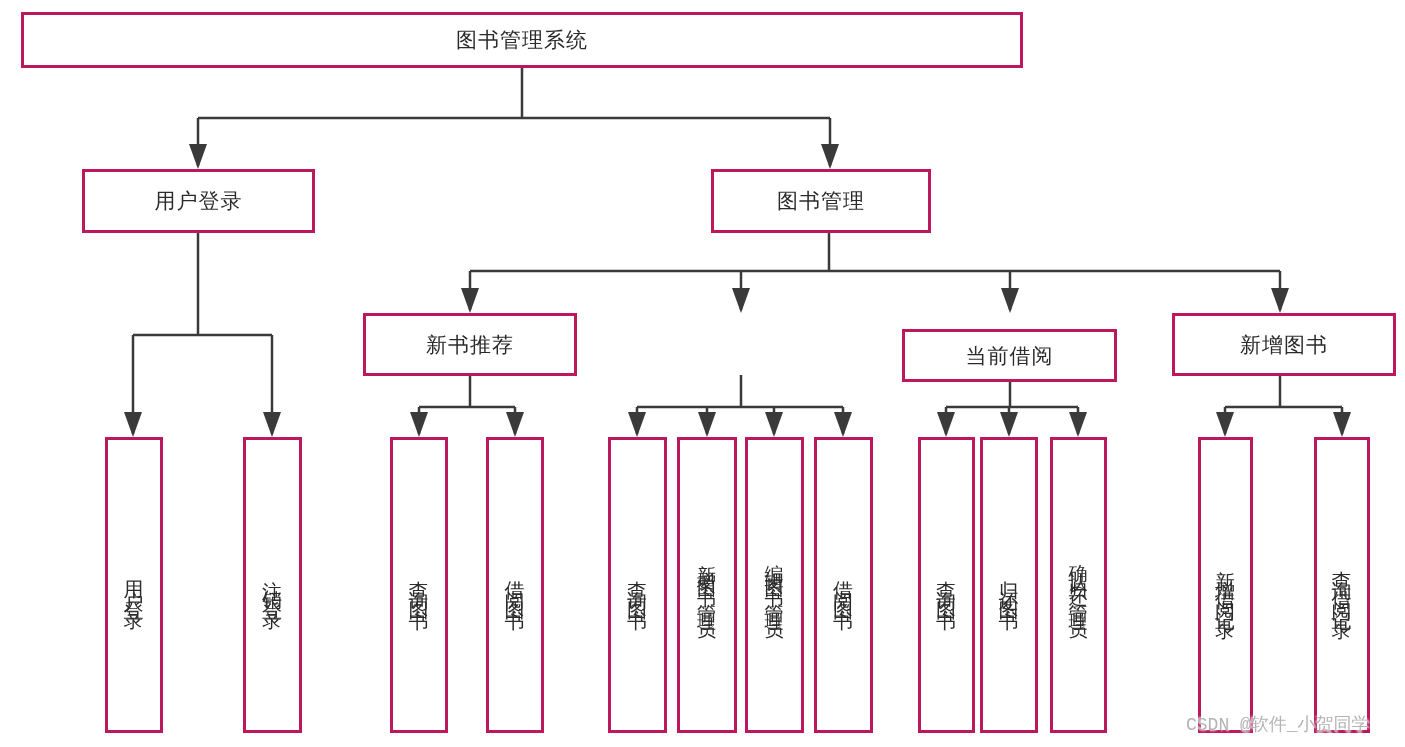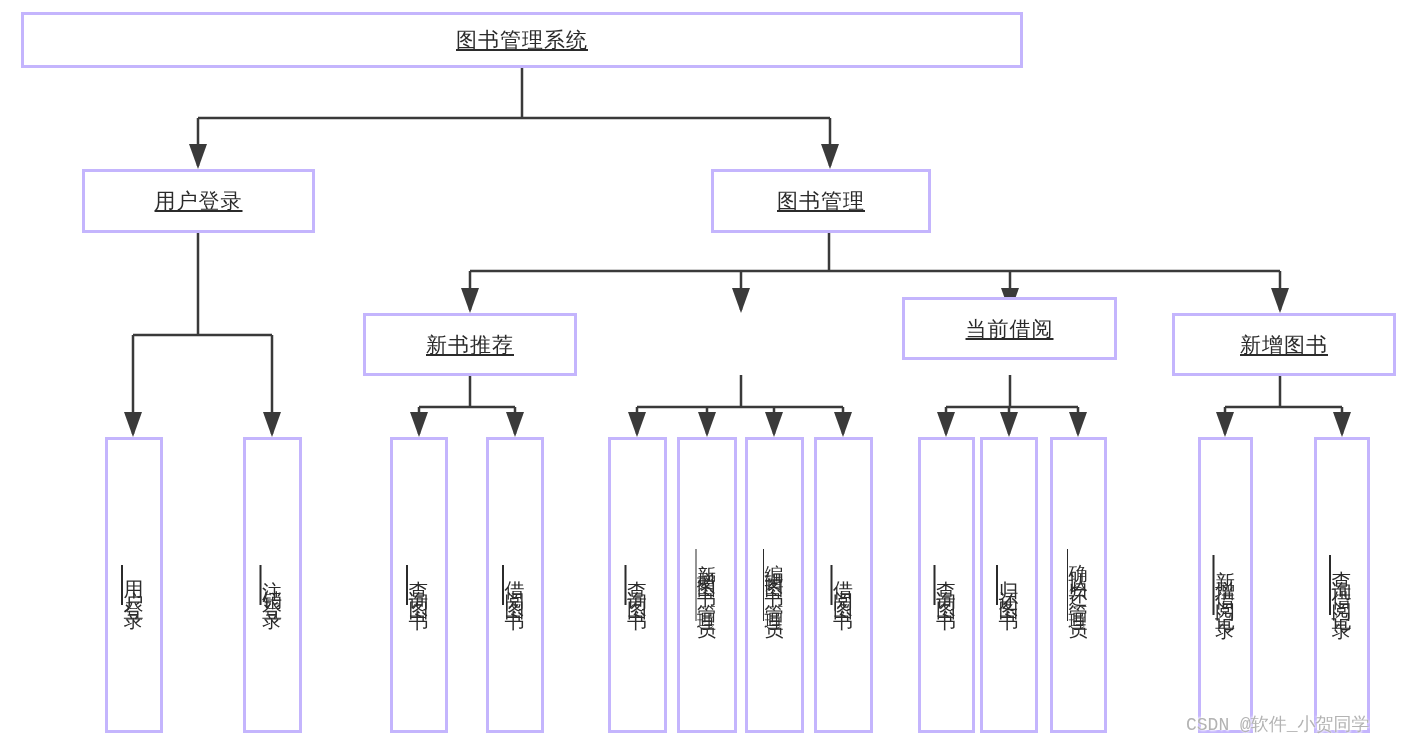--- a/index.html
+++ b/index.html
@@ -14,27 +14,26 @@
   .connectors {
     position: absolute;
     left: 0; top: 0;
     width: 1405px; height: 747px;
     z-index: 1;
   }
   .node {
     position: absolute;
     box-sizing: border-box;
     background: #ffffff;
-    border: 3px solid #c4b5fd;
+    border: 3px solid #be185d;
     color: #2b2b2b;
     display: flex;
     align-items: center;
     justify-content: center;
     z-index: 2;
-    text-decoration: underline;
   }
   .hbox {
     font-size: 21px;
     letter-spacing: 1px;
     white-space: nowrap;
   }
   .vbox {
     writing-mode: vertical-rl;
     text-orientation: mixed;
     font-size: 20px;
@@ -91,21 +90,21 @@
       <polygon points="1333,412 1351,412 1342,437"></polygon>
     </g>
   </svg>
 
   <div class="node hbox" style="left:21px;top:12px;width:1002px;height:56px">图书管理系统</div>
 
   <div class="node hbox" style="left:82px;top:169px;width:233px;height:64px">用户登录</div>
   <div class="node hbox" style="left:711px;top:169px;width:220px;height:64px">图书管理</div>
 
   <div class="node hbox" style="left:363px;top:313px;width:214px;height:63px">新书推荐</div>
-  <div class="node hbox" style="left:902px;top:297px;width:215px;height:63px">当前借阅</div>
+  <div class="node hbox" style="left:902px;top:329px;width:215px;height:53px">当前借阅</div>
   <div class="node hbox" style="left:1172px;top:313px;width:224px;height:63px">新增图书</div>
 
   <div class="node vbox" style="left:105px;top:437px;width:58px;height:296px">用户登录</div>
   <div class="node vbox" style="left:243px;top:437px;width:59px;height:296px">注销登录</div>
 
   <div class="node vbox" style="left:390px;top:437px;width:58px;height:296px">查询图书</div>
   <div class="node vbox" style="left:486px;top:437px;width:58px;height:296px">借阅图书</div>
 
   <div class="node vbox" style="left:608px;top:437px;width:59px;height:296px">查询图书</div>
   <div class="node vbox long" style="left:677px;top:437px;width:60px;height:296px">新增图书（管理员）</div>

